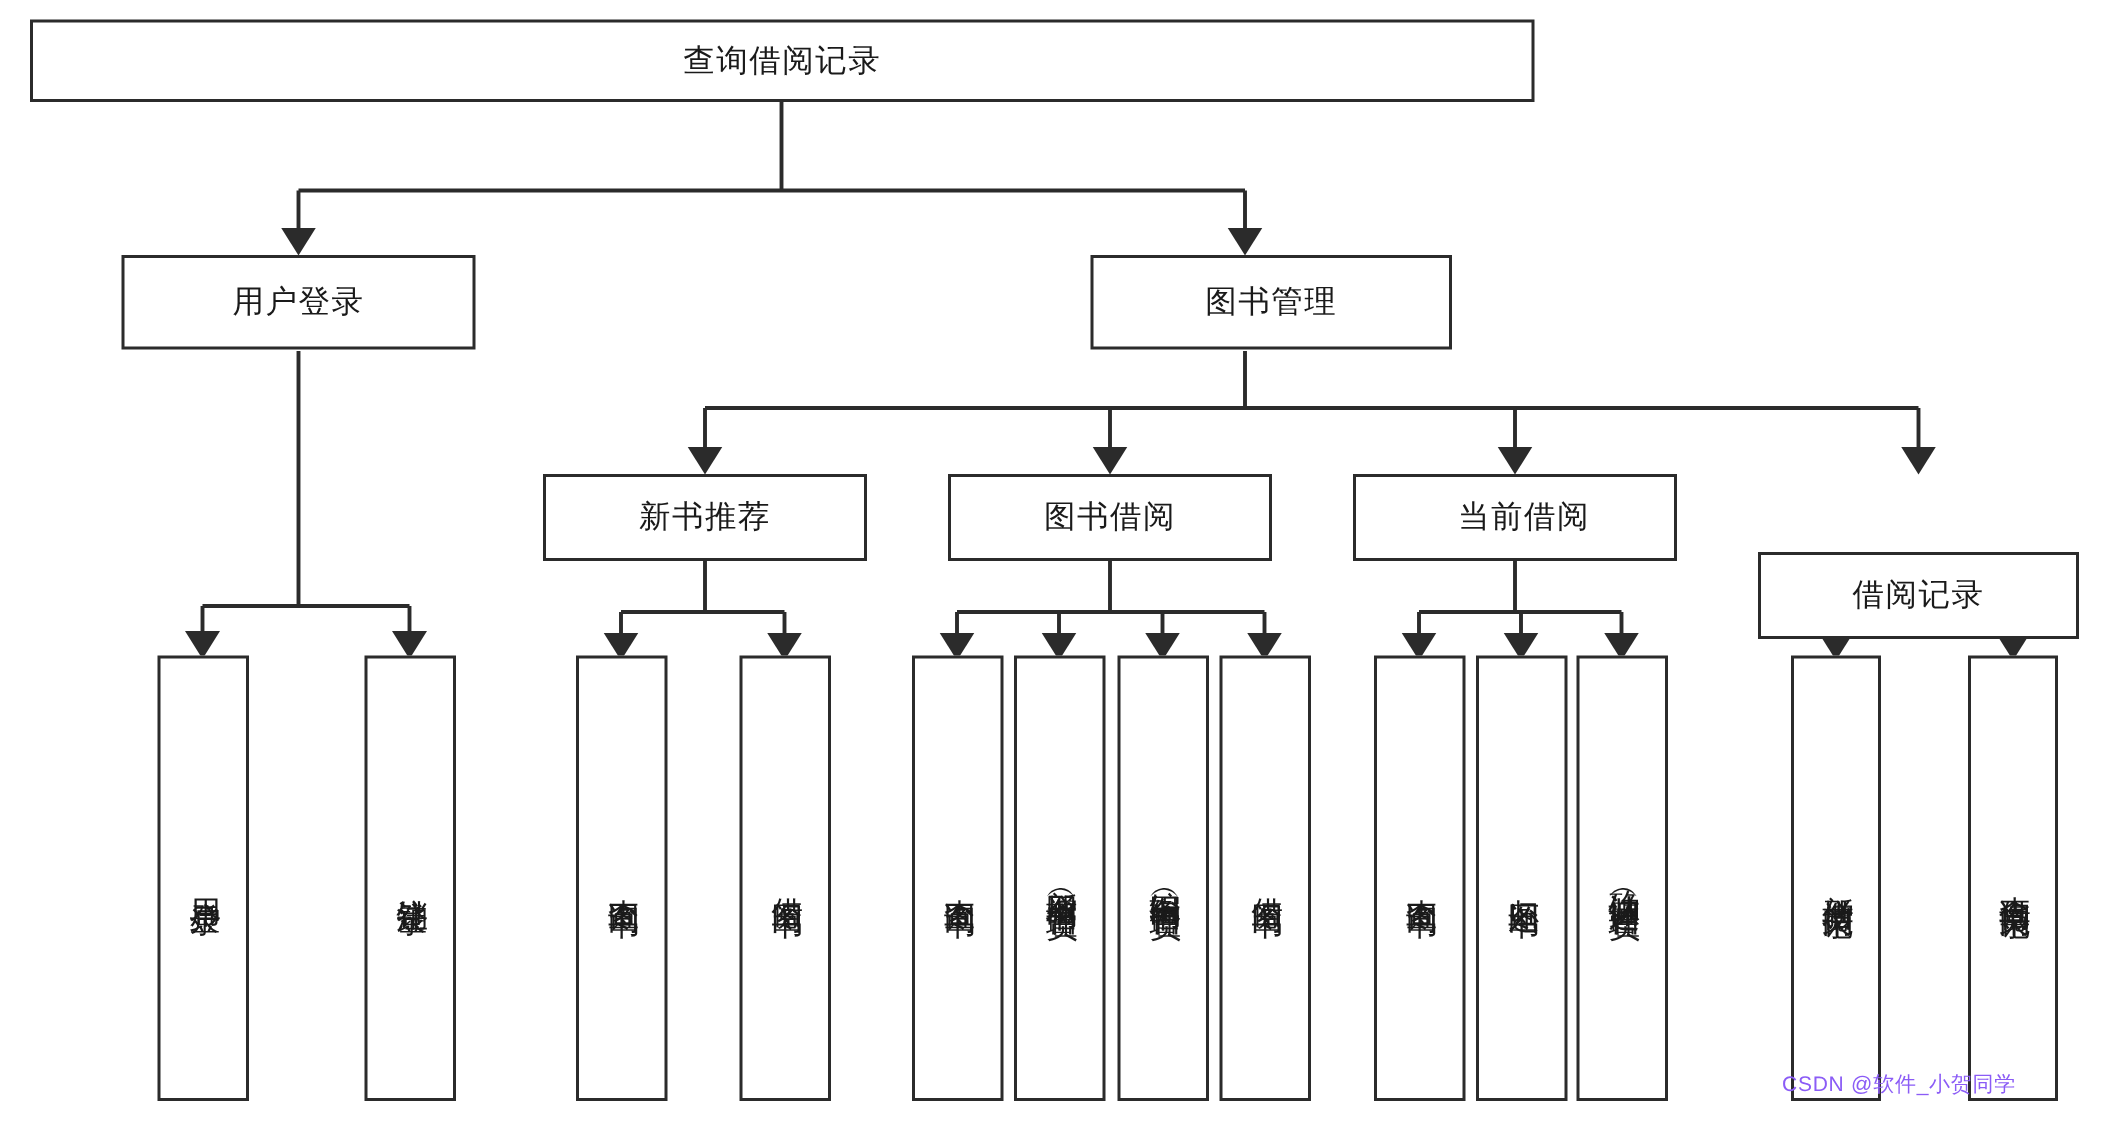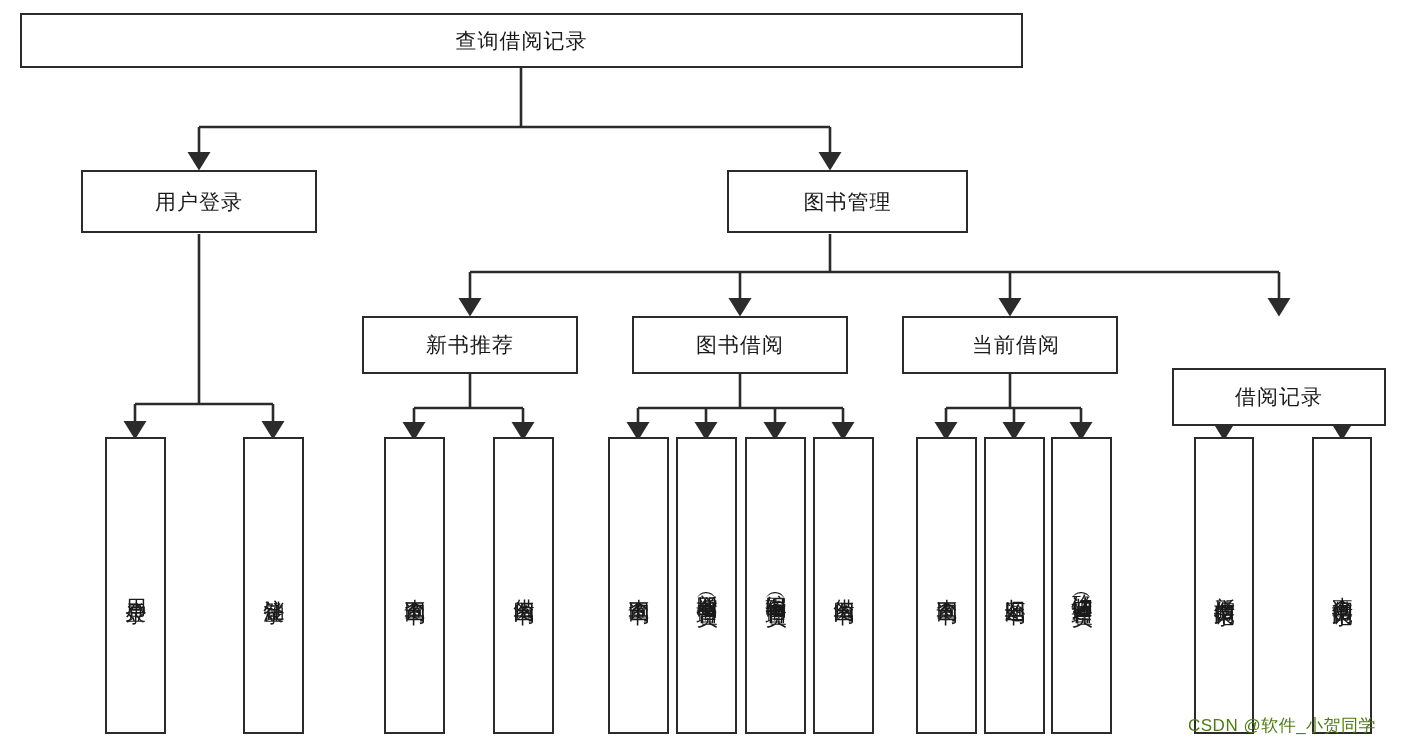--- a/index.html
+++ b/index.html
@@ -55,22 +55,22 @@
   }
   .node-v > span {
     writing-mode: vertical-rl;
     text-orientation: upright;
     display: block;
   }
   .watermark {
     position: absolute;
     left: 1188px;
     top: 714px;
-    font-size: 17px;
-    color: #4d7c0f;
+    font-size: 14px;
+    color: #8b5cf6;
     white-space: nowrap;
     letter-spacing: 0.5px;
     pointer-events: none;
   }
 </style>
 </head>
 <body>
 
 <div id="diagram-root">
 

